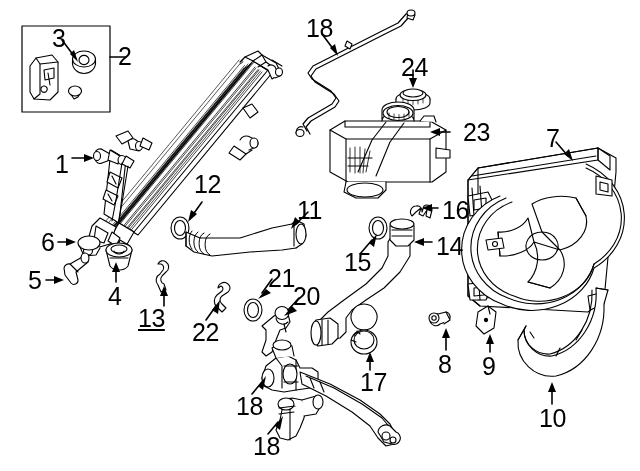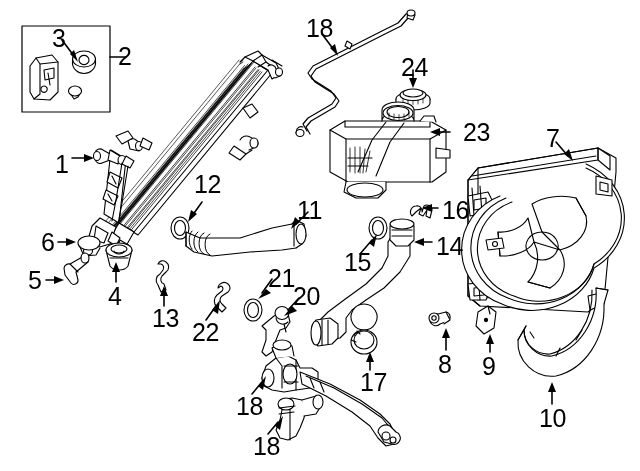--- a/index.html
+++ b/index.html
@@ -434,21 +434,21 @@
   <div class="lbl" style="left:52px;  top:26px;">3</div>
   <div class="lbl" style="left:108px; top:284px;">4</div>
   <div class="lbl" style="left:28px;  top:268px;">5</div>
   <div class="lbl" style="left:41px;  top:230px;">6</div>
   <div class="lbl" style="left:546px; top:126px;">7</div>
   <div class="lbl" style="left:438px; top:352px;">8</div>
   <div class="lbl" style="left:482px; top:354px;">9</div>
   <div class="lbl" style="left:539px; top:406px;">10</div>
   <div class="lbl" style="left:297px; top:198px;text-align:right;">11</div>
   <div class="lbl" style="left:194px; top:172px;">12</div>
-  <div class="lbl" style="left:152px; top:306px;">13</div>
+  <div class="lbl" style="left:138px; top:306px;text-decoration:underline;">13</div>
   <div class="lbl" style="left:436px; top:234px;text-align:center;">14</div>
   <div class="lbl" style="left:344px; top:250px;">15</div>
   <div class="lbl" style="left:442px; top:198px;">16</div>
   <div class="lbl" style="left:360px; top:370px;">17</div>
   <div class="lbl" style="left:236px; top:394px;">18</div>
   <div class="lbl" style="left:253px; top:434px;">18</div>
   <div class="lbl" style="left:293px; top:284px;">20</div>
   <div class="lbl" style="left:268px; top:266px;">21</div>
   <div class="lbl" style="left:192px; top:320px;">22</div>
   <div class="lbl" style="left:463px; top:120px;">23</div>

